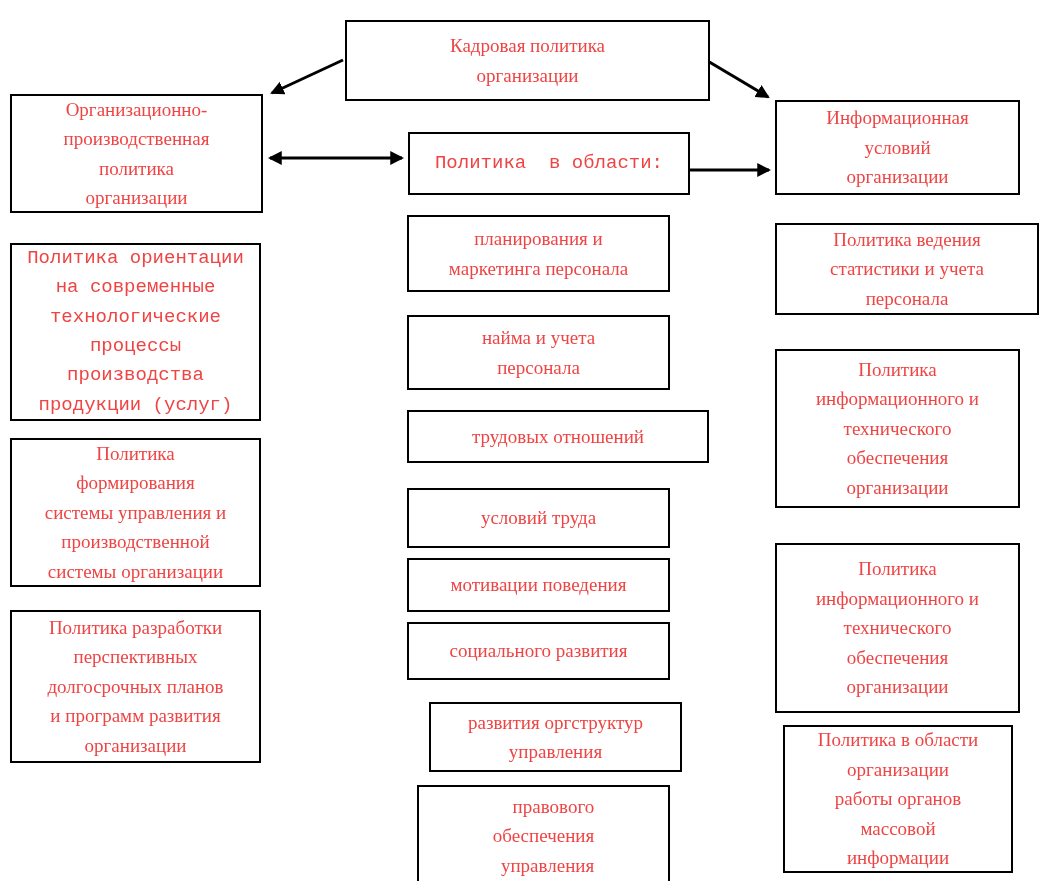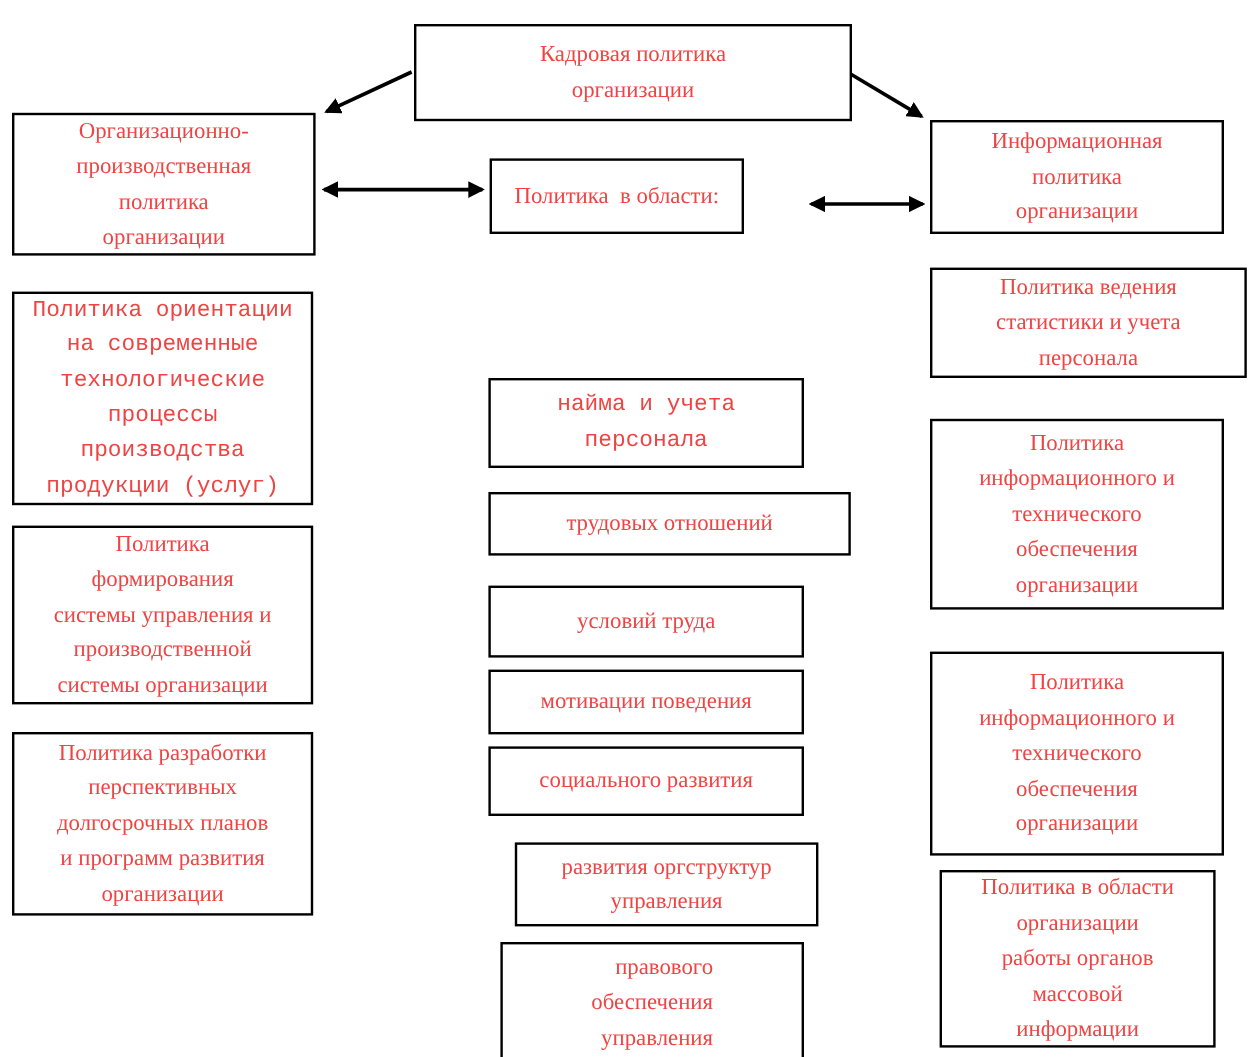--- a/index.html
+++ b/index.html
@@ -35,23 +35,23 @@
   .top-align { align-items: flex-start; padding-top: 5px; }
 
   
   .t0  { left: 345px; top: 20px;  width: 365px; height: 81px; }
 
   .l0  { left: 10px;  top: 94px;  width: 253px; height: 119px; }
   .l1  { left: 10px;  top: 243px; width: 251px; height: 178px; font-family: Liberation Mono, monospace; }
   .l2  { left: 10px;  top: 438px; width: 251px; height: 149px; }
   .l3  { left: 10px;  top: 610px; width: 251px; height: 153px; }
 
-  .m0  { left: 408px; top: 132px; width: 212px; height: 63px; }
+  .m0  { left: 408px; top: 132px; width: 282px; height: 63px; font-family: Liberation Mono, monospace; }
   .m1  { left: 407px; top: 215px; width: 263px; height: 77px; }
-  .m2  { left: 407px; top: 315px; width: 263px; height: 75px; font-family: Liberation Mono, monospace; }
+  .m2  { left: 407px; top: 315px; width: 263px; height: 75px; }
   .m3  { left: 407px; top: 410px; width: 302px; height: 53px; }
   .m4  { left: 407px; top: 488px; width: 263px; height: 60px; }
   .m5  { left: 407px; top: 558px; width: 263px; height: 54px; }
   .m6  { left: 407px; top: 622px; width: 263px; height: 58px; }
   .m7  { left: 417px; top: 702px; width: 253px; height: 70px; margin-left: 12px; }
   .m8  { left: 417px; top: 785px; width: 253px; height: 104px; text-align: right; }
 
   .r0  { left: 775px; top: 100px; width: 245px; height: 95px; }
   .r1  { left: 775px; top: 223px; width: 264px; height: 92px; }
   .r2  { left: 775px; top: 349px; width: 245px; height: 159px; }
@@ -93,34 +93,36 @@
 системы управления и
 производственной
 системы организации</div>
   <div class="bx l3">Политика разработки
 перспективных
 долгосрочных планов
 и программ развития
 организации</div>
 
   <div class="bx m0">Политика&nbsp; в области:</div>
+  <div class="bx m1">планирования и
+маркетинга персонала</div>
   <div class="bx m2">найма и учета
 персонала</div>
   <div class="bx m3">трудовых отношений</div>
   <div class="bx m4">условий труда</div>
   <div class="bx m5">мотивации поведения</div>
   <div class="bx m6">социального развития</div>
   <div class="bx m7">развития оргструктур
 управления</div>
   <div class="bx m8 top-align">правового
 обеспечения
 управления</div>
 
   <div class="bx r0">Информационная
-политика
+условий
 организации</div>
   <div class="bx r1">Политика ведения
 статистики и учета
 персонала</div>
   <div class="bx r2">Политика
 информационного и
 технического
 обеспечения
 организации</div>
   <div class="bx r3">Политика

